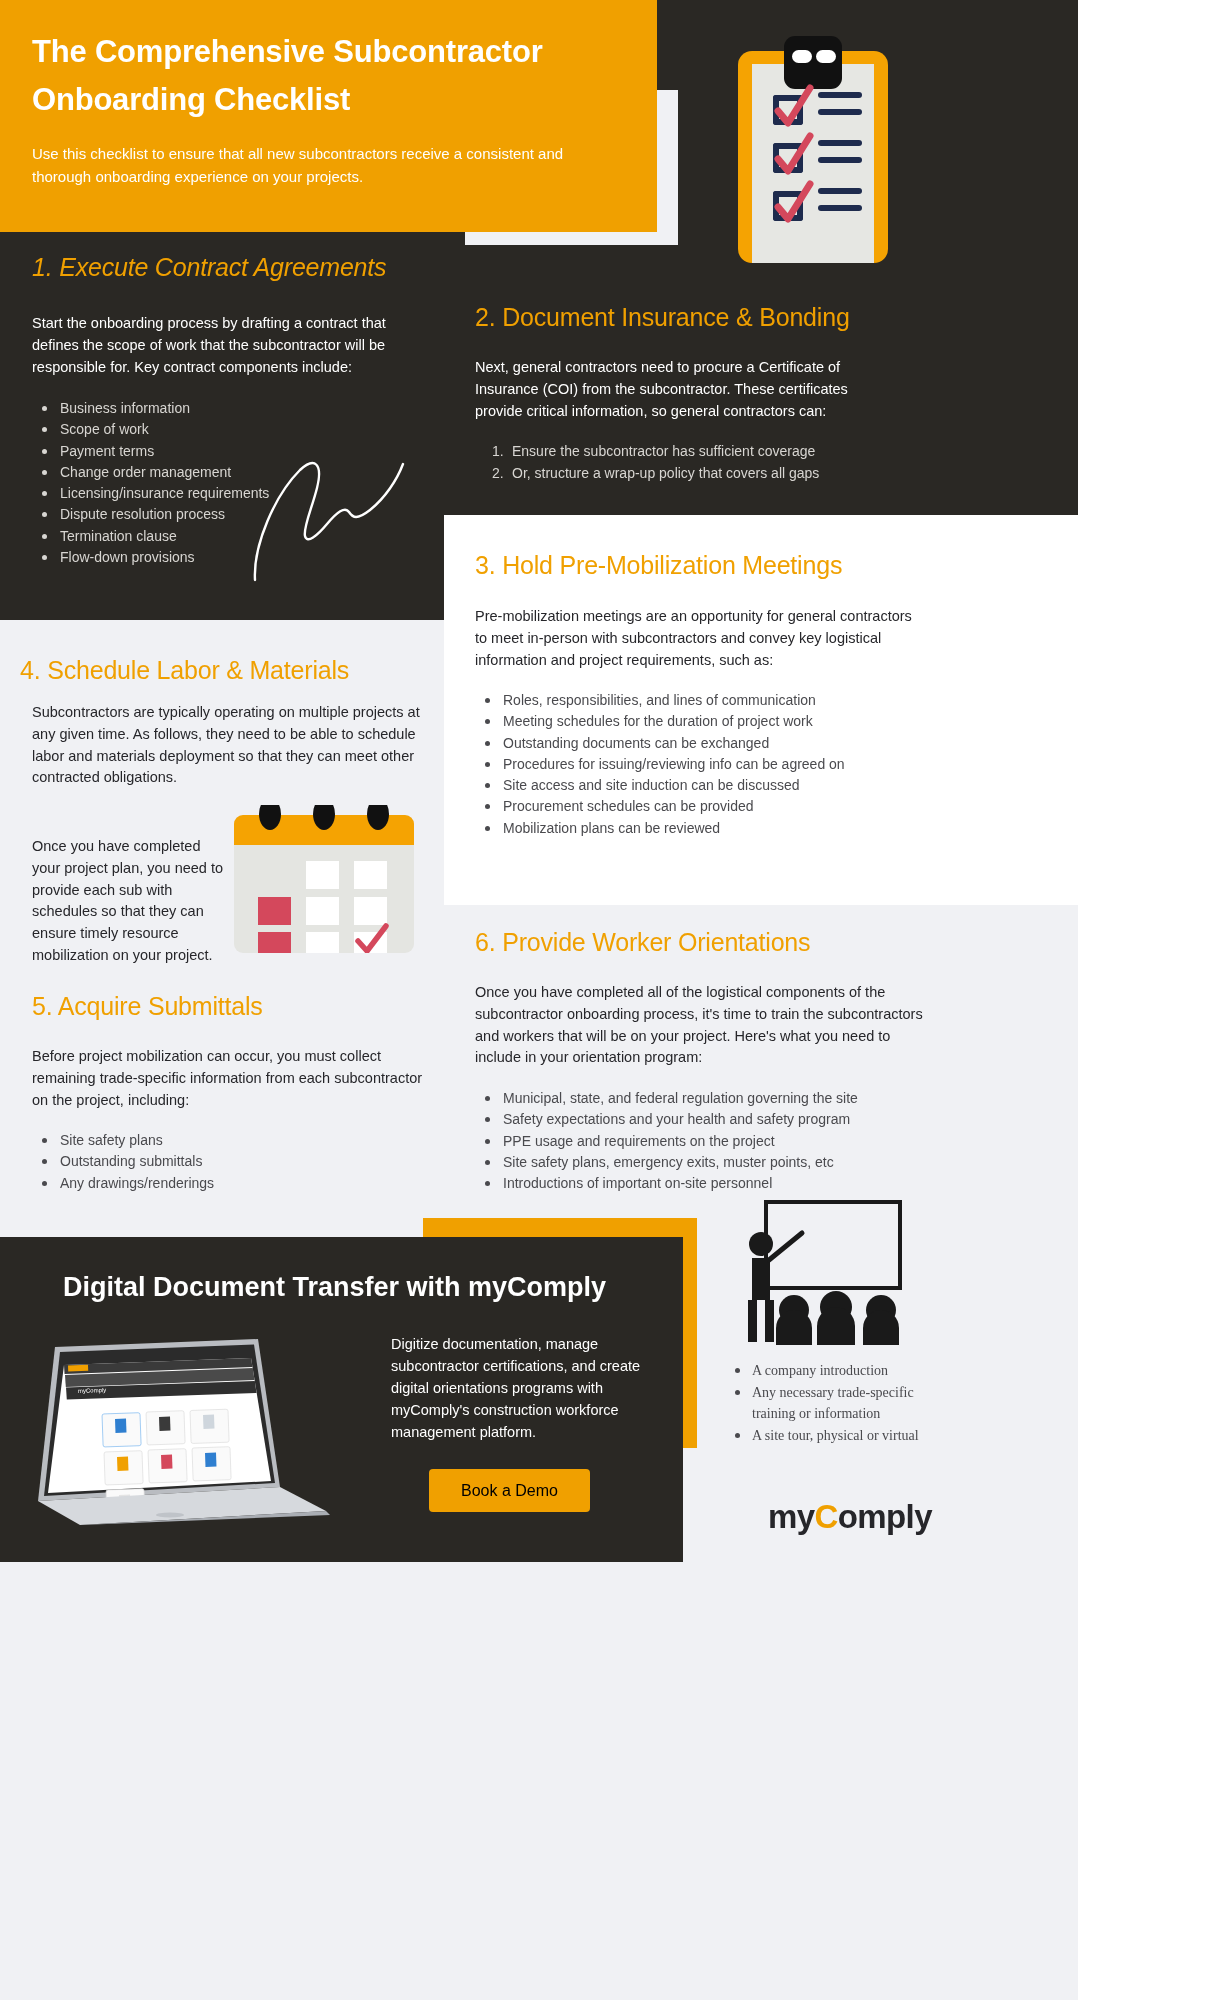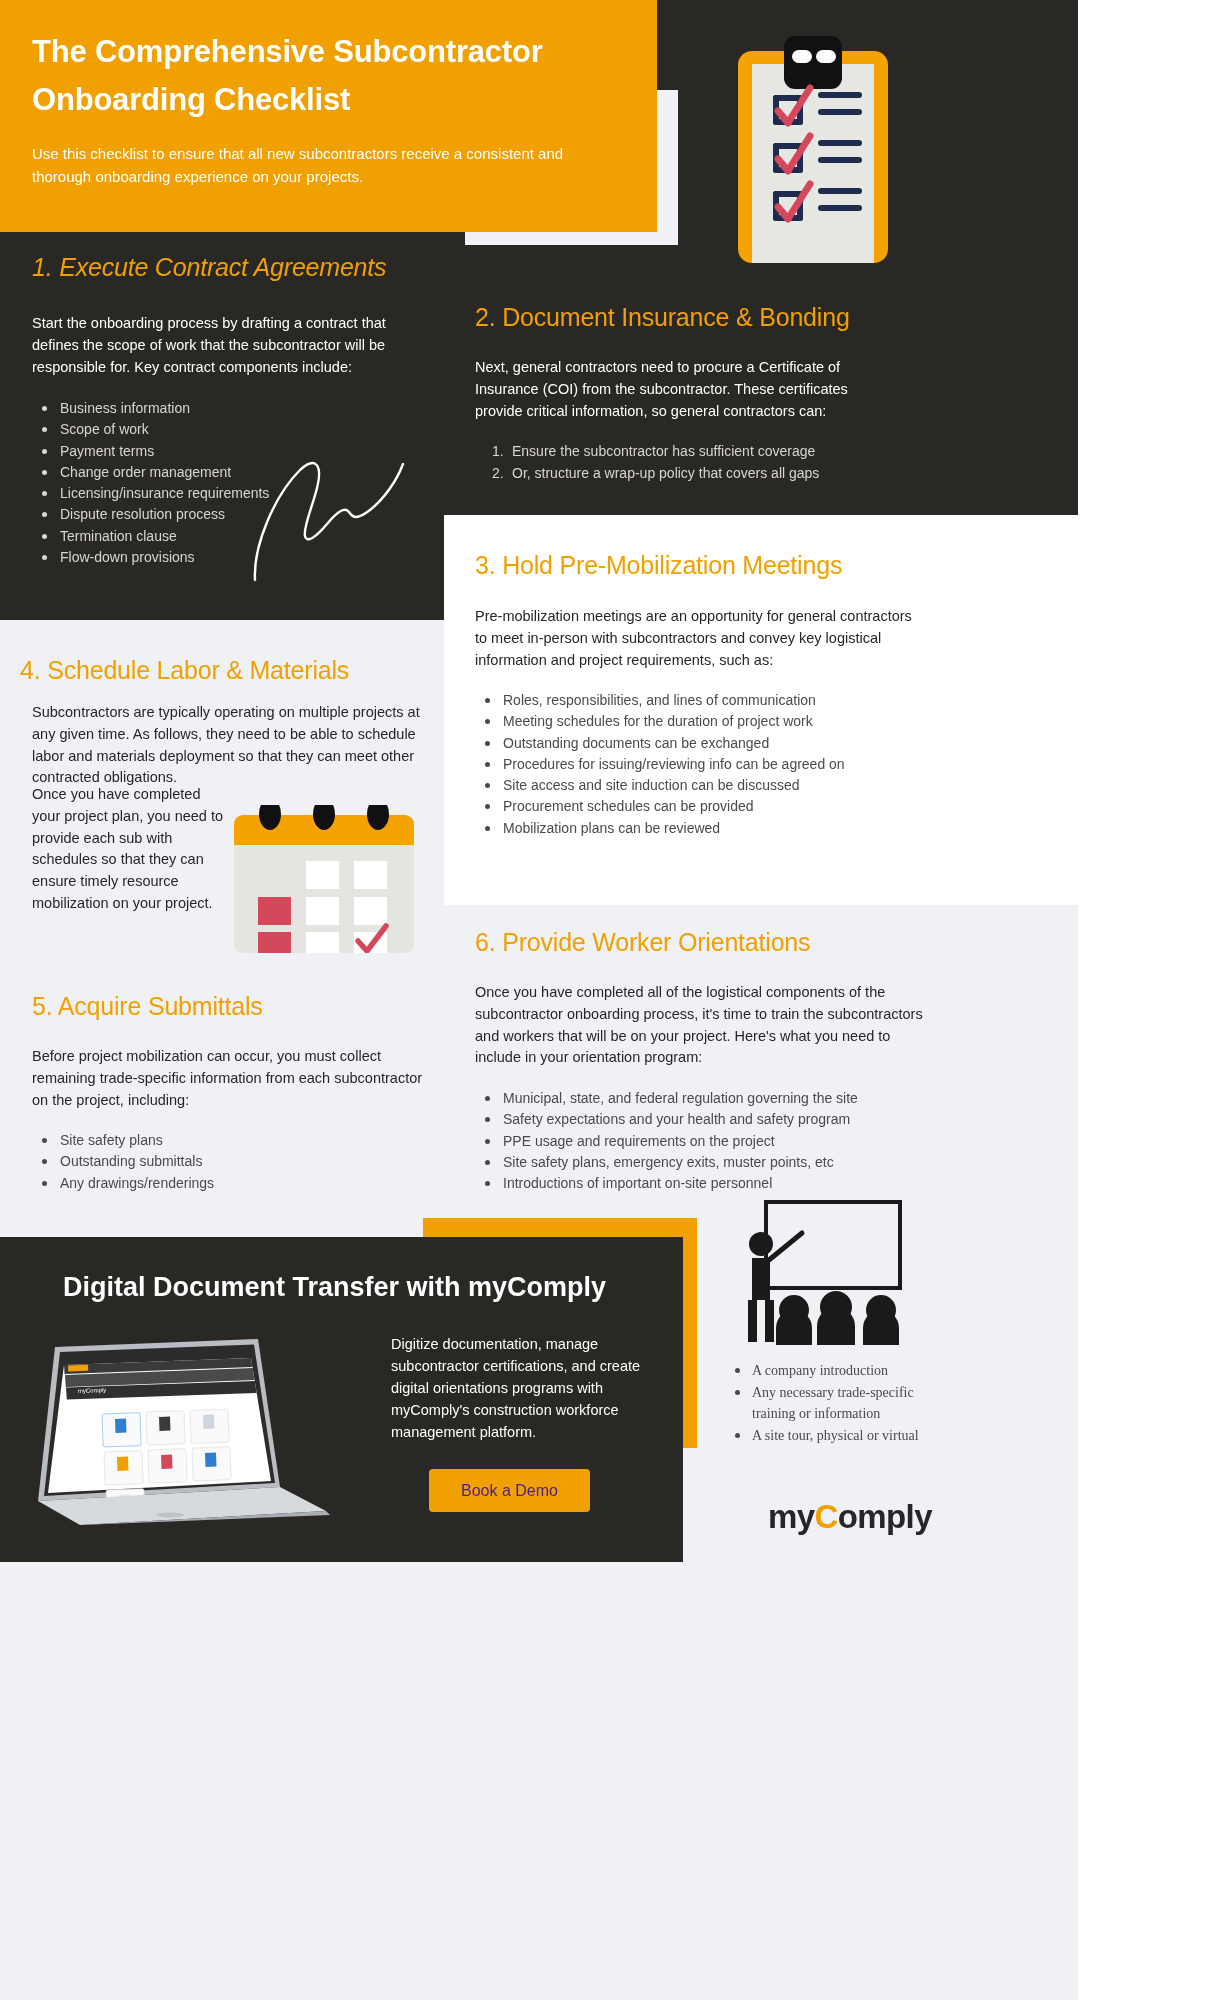--- a/index.html
+++ b/index.html
@@ -75,21 +75,21 @@
     position:absolute; left:63px; top:1272px; width:600px;
     color:#ffffff; font-size:27px; font-weight:bold; z-index:8;
   }
   .cta-copy {
     position:absolute; left:391px; top:1333px; width:260px;
     color:#ffffff; font-size:14.5px; line-height:1.52; z-index:8;
   }
   .cta-btn {
     position:absolute; left:429px; top:1469px; width:161px; height:43px;
     background:#f0a000; border-radius:4px; border:none; cursor:pointer;
-    color:#4c1d95; font-size:16px; font-family:"Liberation Sans",sans-serif;
+    color:#000000; font-size:16px; font-family:"Liberation Sans",sans-serif;
     z-index:9;
   }
   .laptop { position:absolute; left:30px; top:1335px; width:345px; height:190px; z-index:8; }
 
   
   .presenter { position:absolute; left:740px; top:1200px; width:180px; height:145px; z-index:7; }
 
   .cta-ul {
     position:absolute; left:726px; top:1360px; width:230px;
     font-size:14px; line-height:1.5; color:#4a4a4e; list-style:none;
@@ -187,21 +187,21 @@
     <li>Meeting schedules for the duration of project work</li>
     <li>Outstanding documents can be exchanged</li>
     <li>Procedures for issuing/reviewing info can be agreed on</li>
     <li>Site access and site induction can be discussed</li>
     <li>Procurement schedules can be provided</li>
     <li>Mobilization plans can be reviewed</li>
   </ul>
 
   <h2 class="sec-h" style="left:20px; top:648px;margin-top:8px;">4. Schedule Labor &amp; Materials</h2>
   <p class="sec-p on-light" style="left:32px; top:702px; width:388px;">Subcontractors are typically operating on multiple projects at any given time. As follows, they need to be able to schedule labor and materials deployment so that they can meet other contracted obligations.</p>
-  <p class="sec-p on-light" style="left:32px; top:784px; width:200px;">Once you have completed your project plan, you need to provide each sub with schedules so that they can ensure timely resource mobilization on your project.</p>
+  <p class="sec-p on-light" style="left:32px; top:836px; width:200px;">Once you have completed your project plan, you need to provide each sub with schedules so that they can ensure timely resource mobilization on your project.</p>
 
   <svg class="cal" viewBox="0 0 180 148">
     <rect x="0" y="10" width="180" height="138" rx="9" fill="#e4e5e1"></rect>
     <path d="M0 19 a9 9 0 0 1 9 -9 h162 a9 9 0 0 1 9 9 v21 H0 Z" fill="#f5a302"></path>
     <ellipse cx="36" cy="9" rx="11" ry="16" fill="#111111"></ellipse>
     <ellipse cx="90" cy="9" rx="11" ry="16" fill="#111111"></ellipse>
     <ellipse cx="144" cy="9" rx="11" ry="16" fill="#111111"></ellipse>
     <rect x="24" y="56" width="33" height="28" fill="#e4e5e1"></rect>
     <rect x="72" y="56" width="33" height="28" fill="#ffffff"></rect>
     <rect x="120" y="56" width="33" height="28" fill="#ffffff"></rect>

